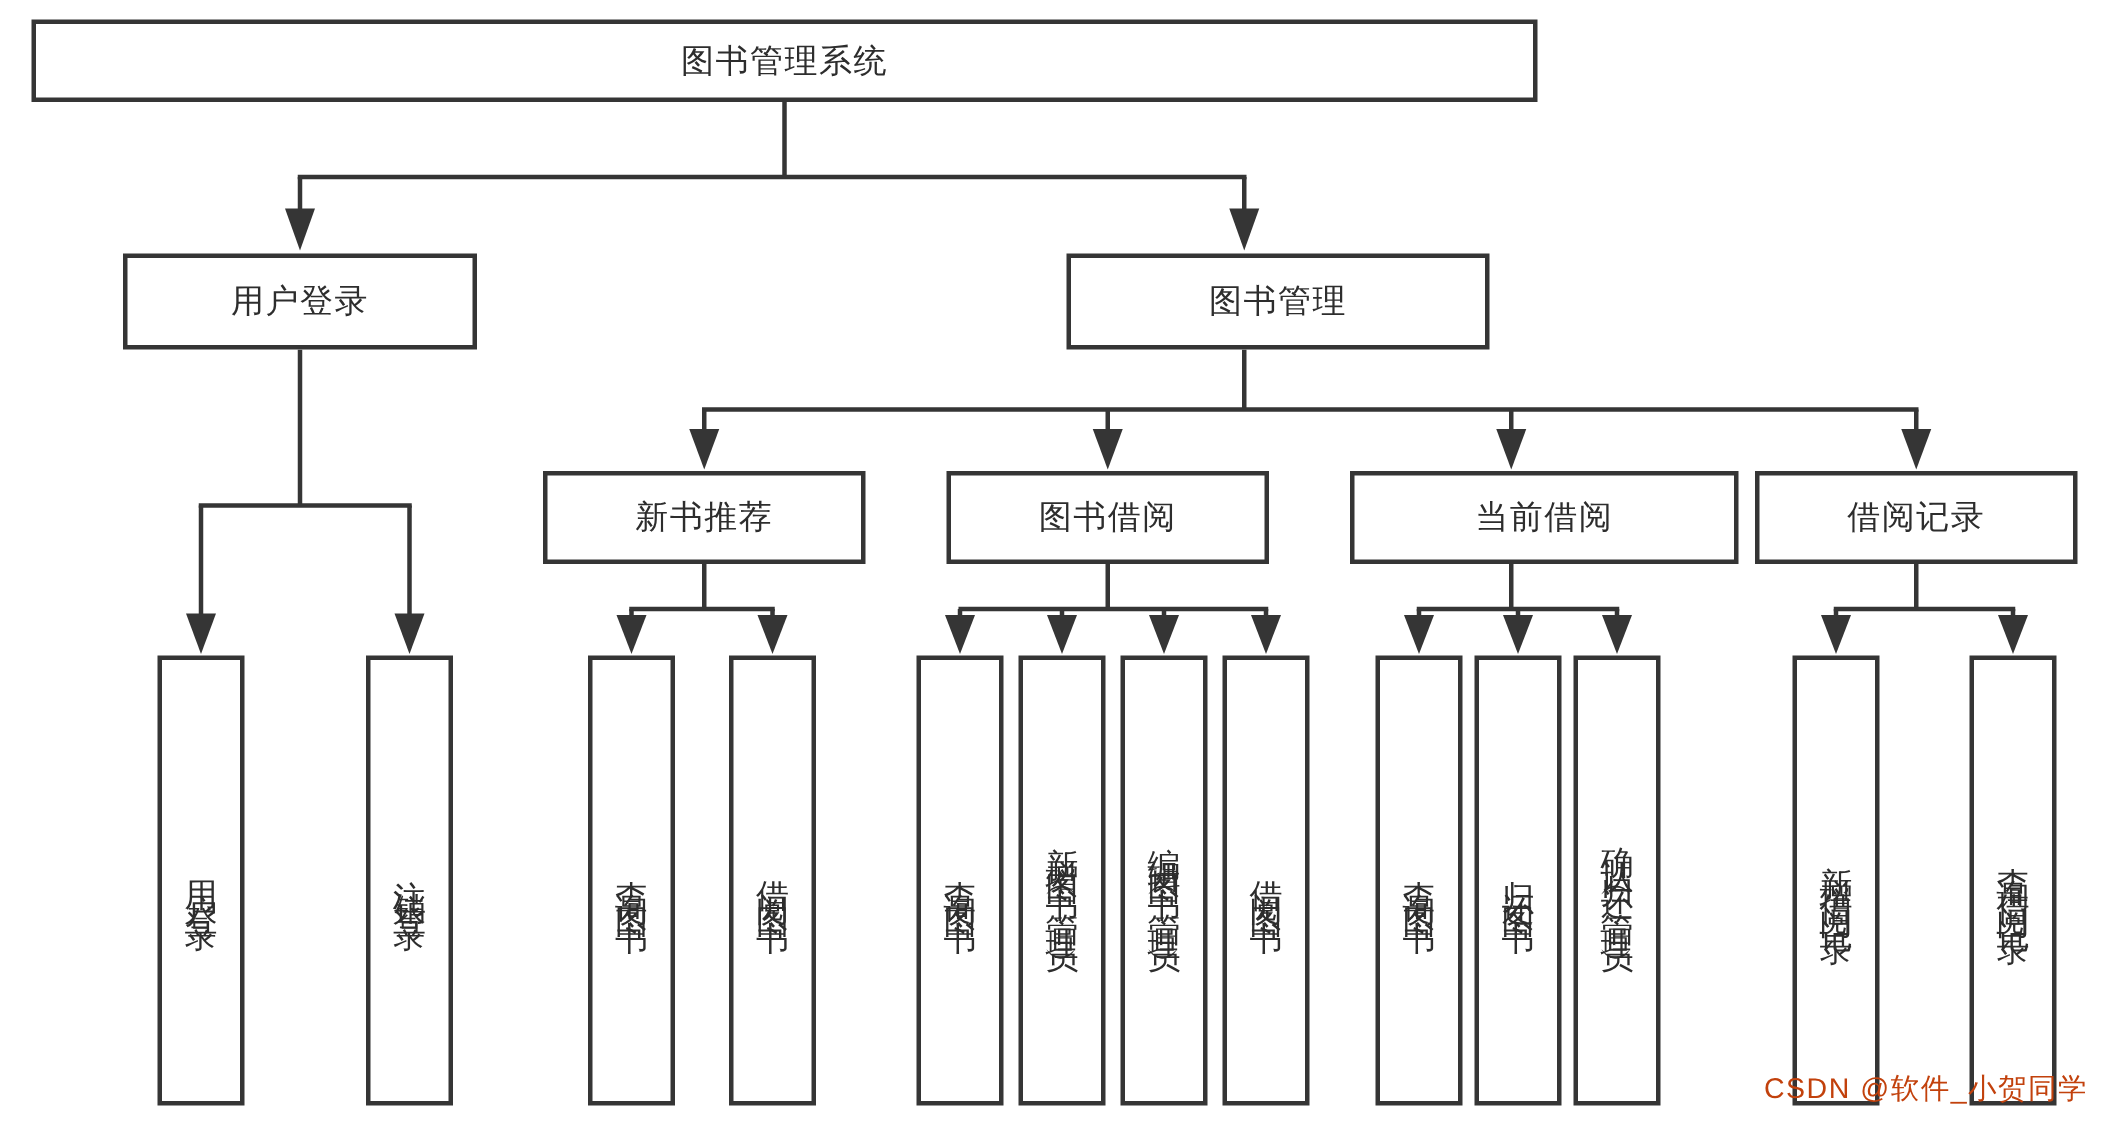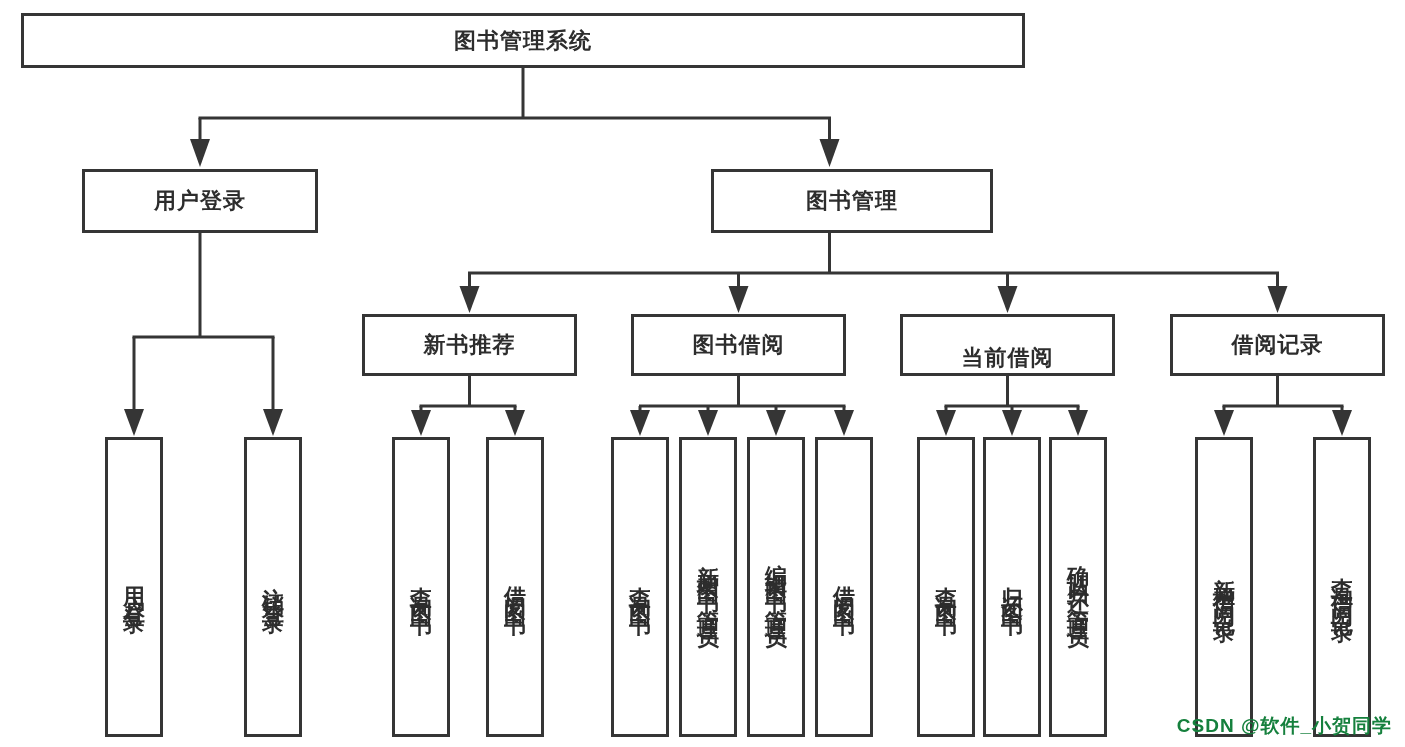--- a/index.html
+++ b/index.html
@@ -7,21 +7,20 @@
     padding: 0;
     background: #ffffff;
     font-family: "Liberation Sans", "DejaVu Sans", sans-serif;
   }
   .canvas {
     position: relative;
     width: 1405px;
     height: 747px;
     background: #ffffff;
     overflow: hidden;
-    font-weight: bold;
   }
   svg.wires {
     position: absolute;
     left: 0;
     top: 0;
     z-index: 1;
   }
   .wire line {
     stroke: #353535;
     stroke-width: 3;
@@ -48,21 +47,21 @@
     text-orientation: mixed;
     letter-spacing: 9px;
     line-height: 1;
     white-space: nowrap;
   }
   .watermark {
     position: absolute;
     right: 13px;
     bottom: 8px;
     font-size: 19px;
-    color: #15803d;
+    color: #c2410c;
     letter-spacing: 1px;
     z-index: 3;
     white-space: nowrap;
     text-align: center;
   }
 </style>
 </head>
 <body>
 
 <div class="canvas">
@@ -153,21 +152,21 @@
   <div class="node" style="left:711px;top:169px;width:282px;height:64px;">
     <span>图书管理</span>
   </div>
 
   <div class="node" style="left:631px;top:314px;width:215px;height:62px;">
     <span>图书借阅</span>
   </div>
   <div class="node" style="left:362px;top:314px;width:215px;height:62px;">
     <span>新书推荐</span>
   </div>
-  <div class="node" style="left:900px;top:314px;width:215px;height:62px;align-items:flex-end;">
+  <div class="node" style="left:900px;top:314px;width:259px;height:62px;">
     <span>当前借阅</span>
   </div>
   <div class="node" style="left:1170px;top:314px;width:215px;height:62px;">
     <span>借阅记录</span>
   </div>
 
   <div class="node leaf" style="left:105px;top:437px;width:58px;height:300px;">
     <span class="vtext">用户登录</span>
   </div>
   <div class="node leaf" style="left:244px;top:437px;width:58px;height:300px;">

